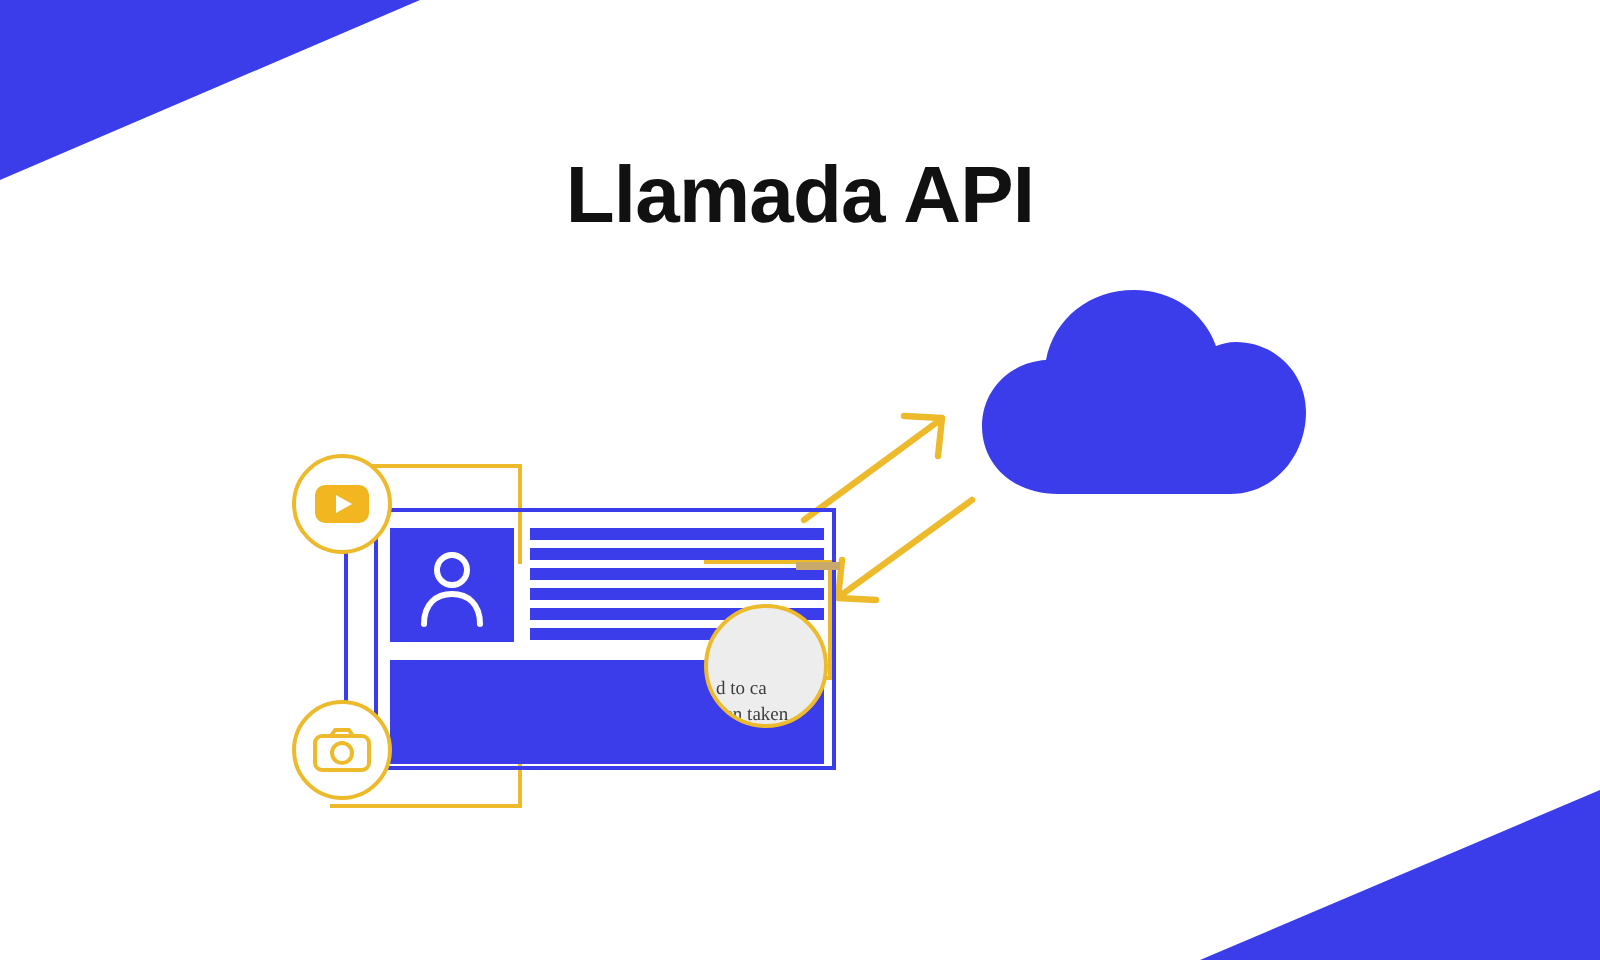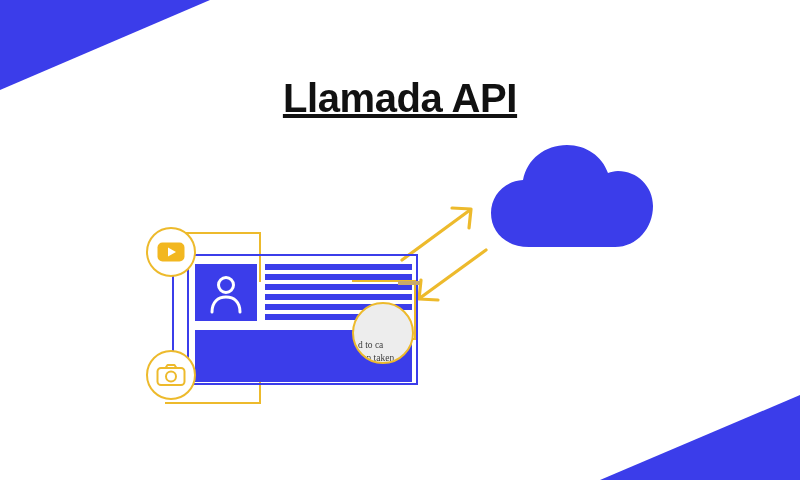--- a/index.html
+++ b/index.html
@@ -41,21 +41,20 @@
     position: absolute;
     left: 0;
     right: 0;
     top: 78px;
     text-align: center;
     font-size: 40px;
     font-weight: bold;
     color: #111111;
     letter-spacing: -0.4px;
     line-height: 1;
-    text-decoration: underline;
   }
 
   
   #cloud-shape {
     position: absolute;
     left: 487px;
     top: 143px;
     width: 170px;
     height: 106px;
   }

